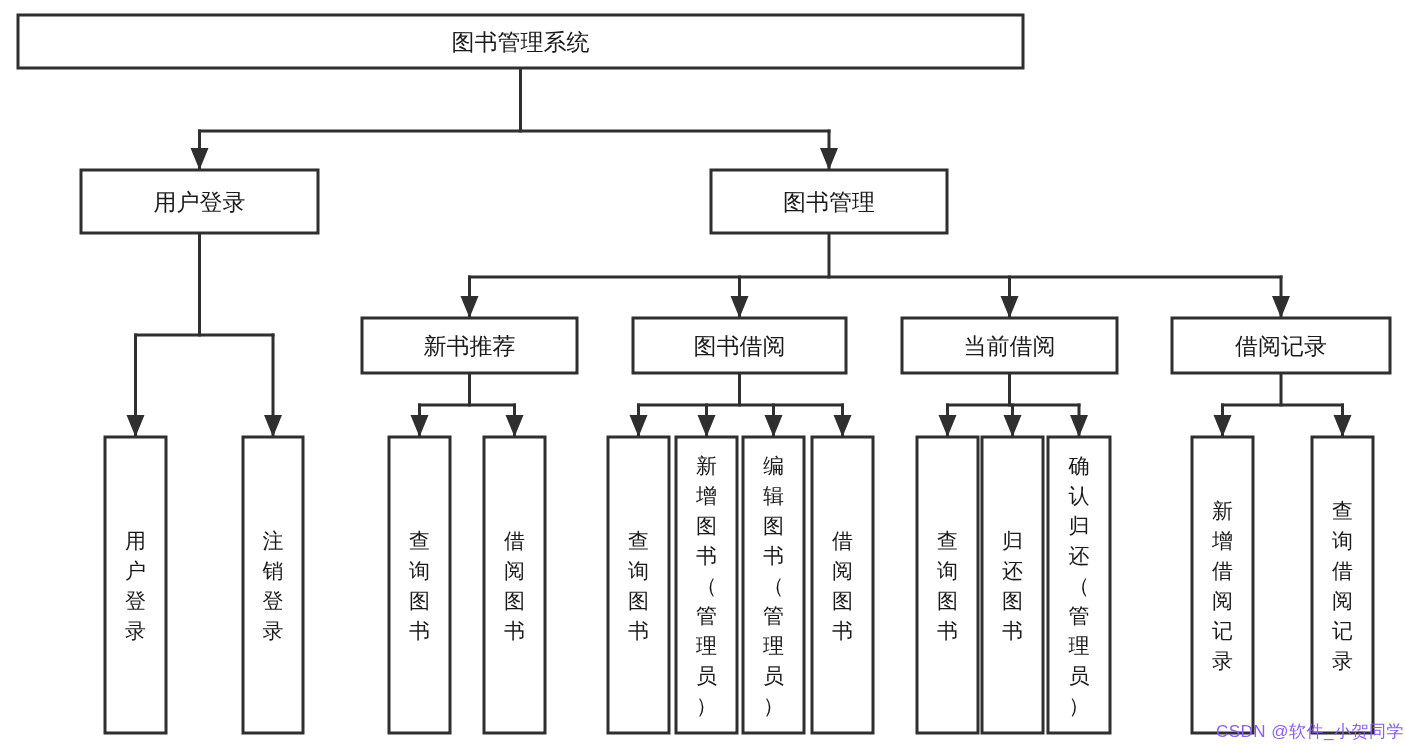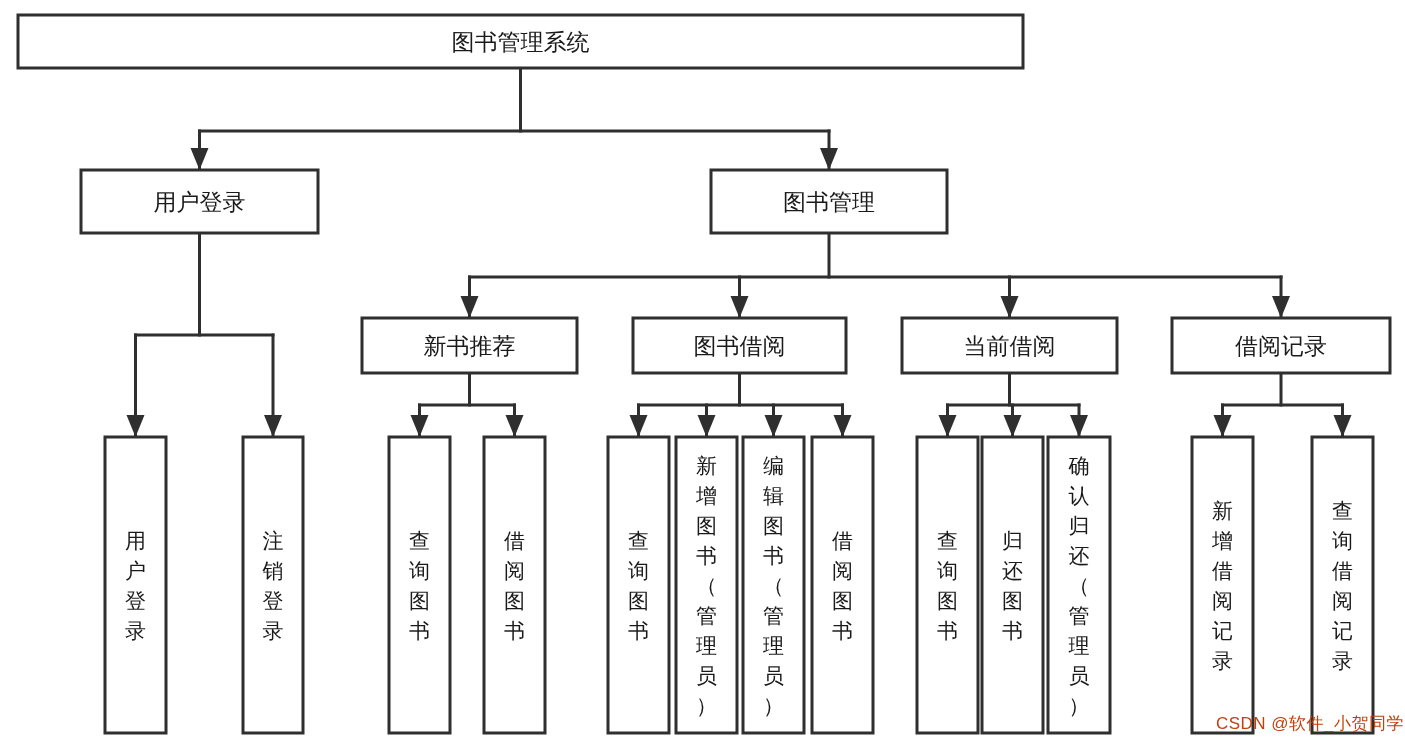--- a/index.html
+++ b/index.html
@@ -50,22 +50,22 @@
   }
   .label-h {
     font-size: 23px;
   }
   .label-v {
     font-size: 21px;
   }
   .watermark {
     position: absolute;
     right: 8px;
-    bottom: 12px;
-    color: #c2410c;
+    bottom: 4px;
+    color: #8b5cf6;
     font-size: 17px;
     font-family: "Liberation Sans", "DejaVu Sans", sans-serif;
     letter-spacing: 0.5px;
     white-space: nowrap;
     user-select: none;
     text-align: right;
   }
 </style>
 </head>
 <body>

